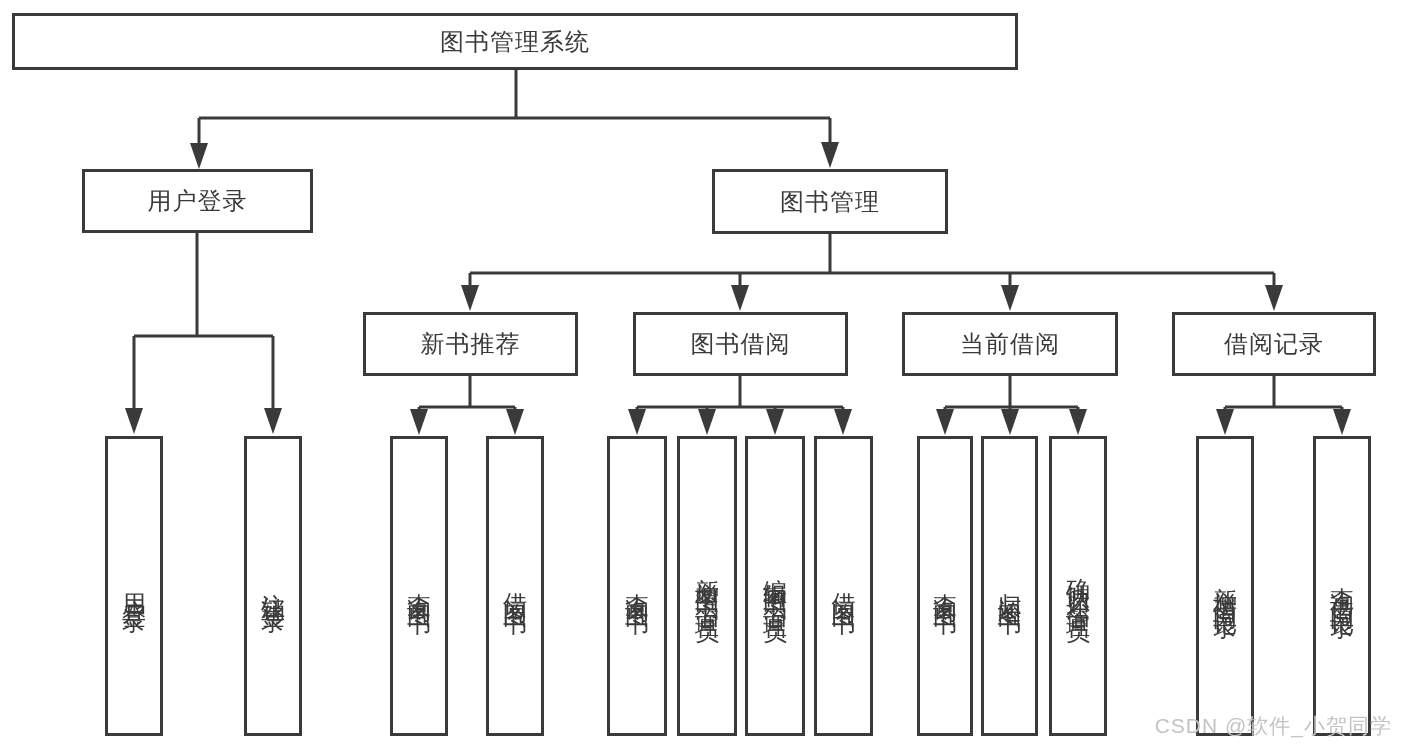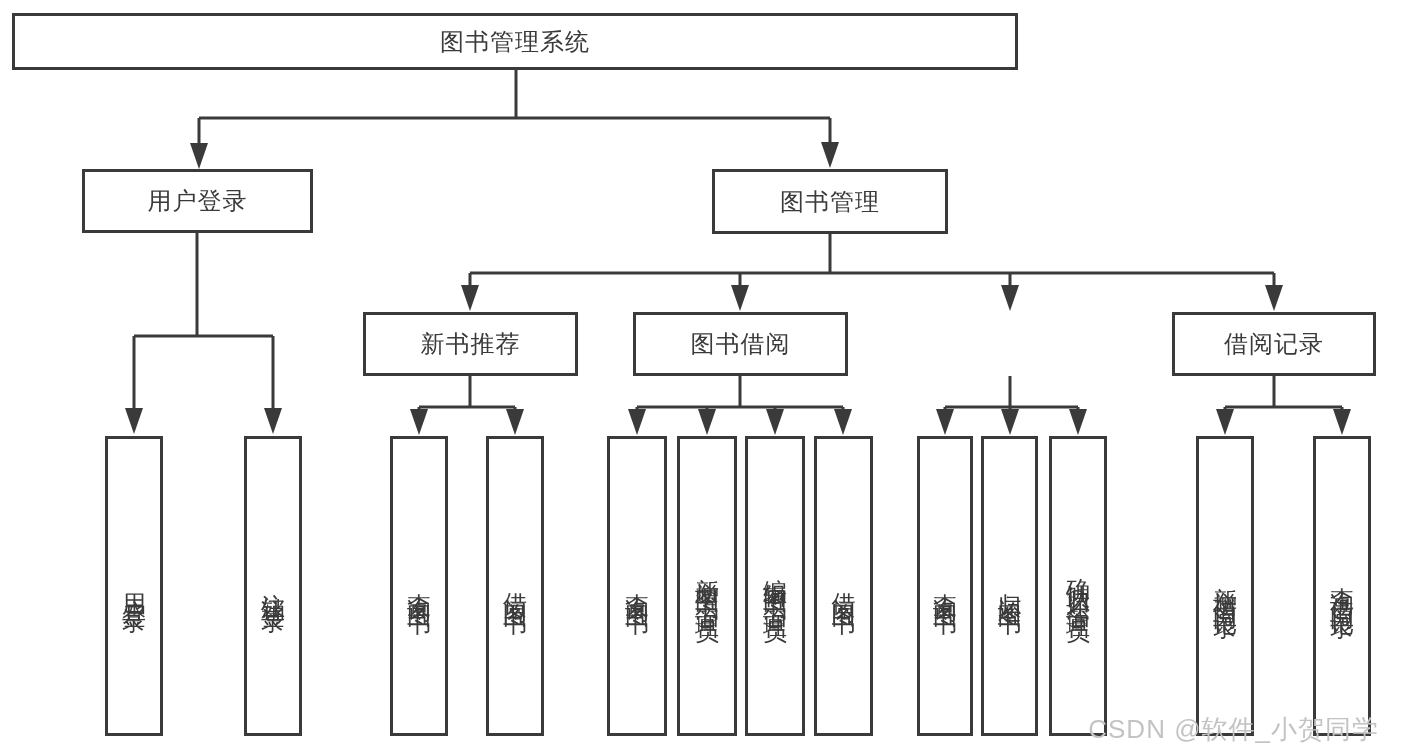--- a/index.html
+++ b/index.html
@@ -32,23 +32,23 @@
   .node.leaf span {
     writing-mode: vertical-rl;
     text-orientation: mixed;
     font-size: 24px;
     letter-spacing: 6px;
     line-height: 1;
     white-space: nowrap;
   }
   .watermark {
     position: absolute;
-    right: 26px;
+    right: 13px;
     top: 712px;
-    font-size: 26px;
+    font-size: 21px;
     letter-spacing: 1px;
     color: #c3c3c3;
     white-space: nowrap;
   }
 </style>
 </head>
 <body>
 
 <div class="stage">
 
@@ -102,20 +102,23 @@
   <div class="node" style="left:712px; top:169px; width:236px; height:65px;justify-content:center;">
     <span>图书管理</span>
   </div>
 
   <div class="node" style="left:633px; top:312px; width:215px; height:64px;">
     <span>图书借阅</span>
   </div>
   <div class="node" style="left:363px; top:312px; width:215px; height:64px;">
     <span>新书推荐</span>
   </div>
+  <div class="node" style="left:902px; top:312px; width:216px; height:64px;">
+    <span>当前借阅</span>
+  </div>
   <div class="node" style="left:1172px; top:312px; width:204px; height:64px;text-align:right;">
     <span>借阅记录</span>
   </div>
 
   <div class="node leaf" style="left:105px; top:436px; width:58px; height:300px;">
     <span>用户登录</span>
   </div>
   <div class="node leaf" style="left:244px; top:436px; width:58px; height:300px;">
     <span>注销登录</span>
   </div>

